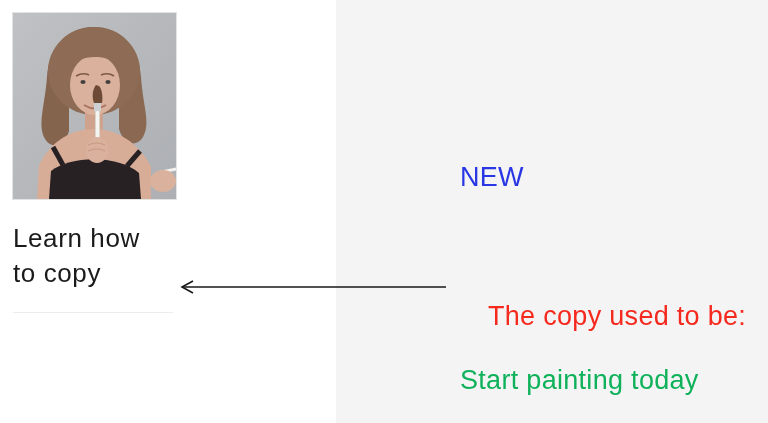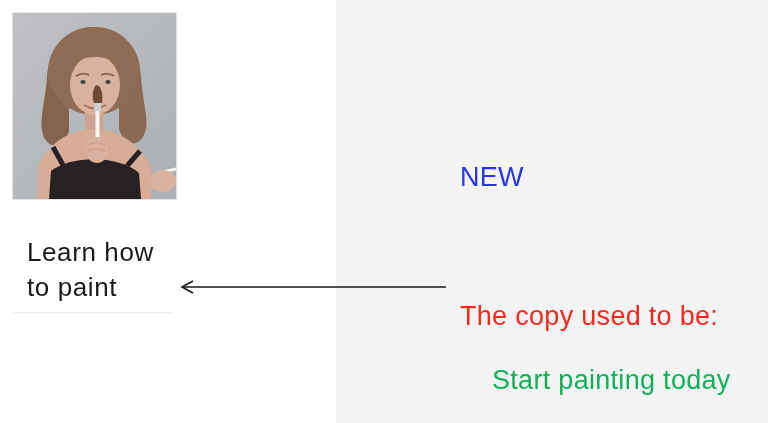--- a/index.html
+++ b/index.html
@@ -32,21 +32,21 @@
     width: 163px;
     height: 186px;
     outline: 1px solid #e3e3e3;
     display: block;
   }
   .photo svg { display: block; }
   .headline {
     position: absolute;
     left: 13px;
     top: 221px;
-    margin: 14px;
+    margin: 0;
     font-size: 26px;
     line-height: 35px;
     font-weight: 500;
     letter-spacing: 0.6px;
     color: #1b1b1b;
   }
   .divider {
     position: absolute;
     left: 13px;
     top: 312px;
@@ -121,26 +121,26 @@
         <path d="M75,132 Q84,128 92,132 M75,138 Q84,134 92,138" stroke="#c79b86" stroke-width="1.2" fill="none"></path>
 
         <g>
           <rect x="146" y="158" width="20" height="3" fill="#f2f2ee" transform="rotate(-12 146 158)"></rect>
           <ellipse cx="150" cy="168" rx="13" ry="11" fill="#dab19d"></ellipse>
         </g>
       </svg>
     </div>
   </div>
 
-  <h2 class="headline"><span>Learn how</span><br><span>to paint</span></h2>
+  <h2 class="headline"><span>Learn how</span><br><span>to copy</span></h2>
 
   <div class="divider"></div>
 
   <svg class="arrow" viewBox="0 0 272 16" xmlns="http://www.w3.org/2000/svg">
     <line x1="268" y1="8" x2="5" y2="8" stroke="#191919" stroke-width="1.6"></line>
     <path d="M15,2 L4,8 L15,14" fill="none" stroke="#191919" stroke-width="1.6"></path>
   </svg>
 
   <div class="ann ann-new" style="color: rgb(41, 54, 227);">NEW</div>
-  <div class="ann ann-line2" style="color: rgb(245, 41, 29);">The copy used to be:</div>
-  <div class="ann ann-line3" style="color: rgb(15, 178, 91); margin-left: 32px;">Start painting today</div>
+  <div class="ann ann-line2" style="color: rgb(245, 41, 29); margin-left: 28px;">The copy used to be:</div>
+  <div class="ann ann-line3" style="color: rgb(15, 178, 91);">Start painting today</div>
 
 </div>
 
 </body></html>

